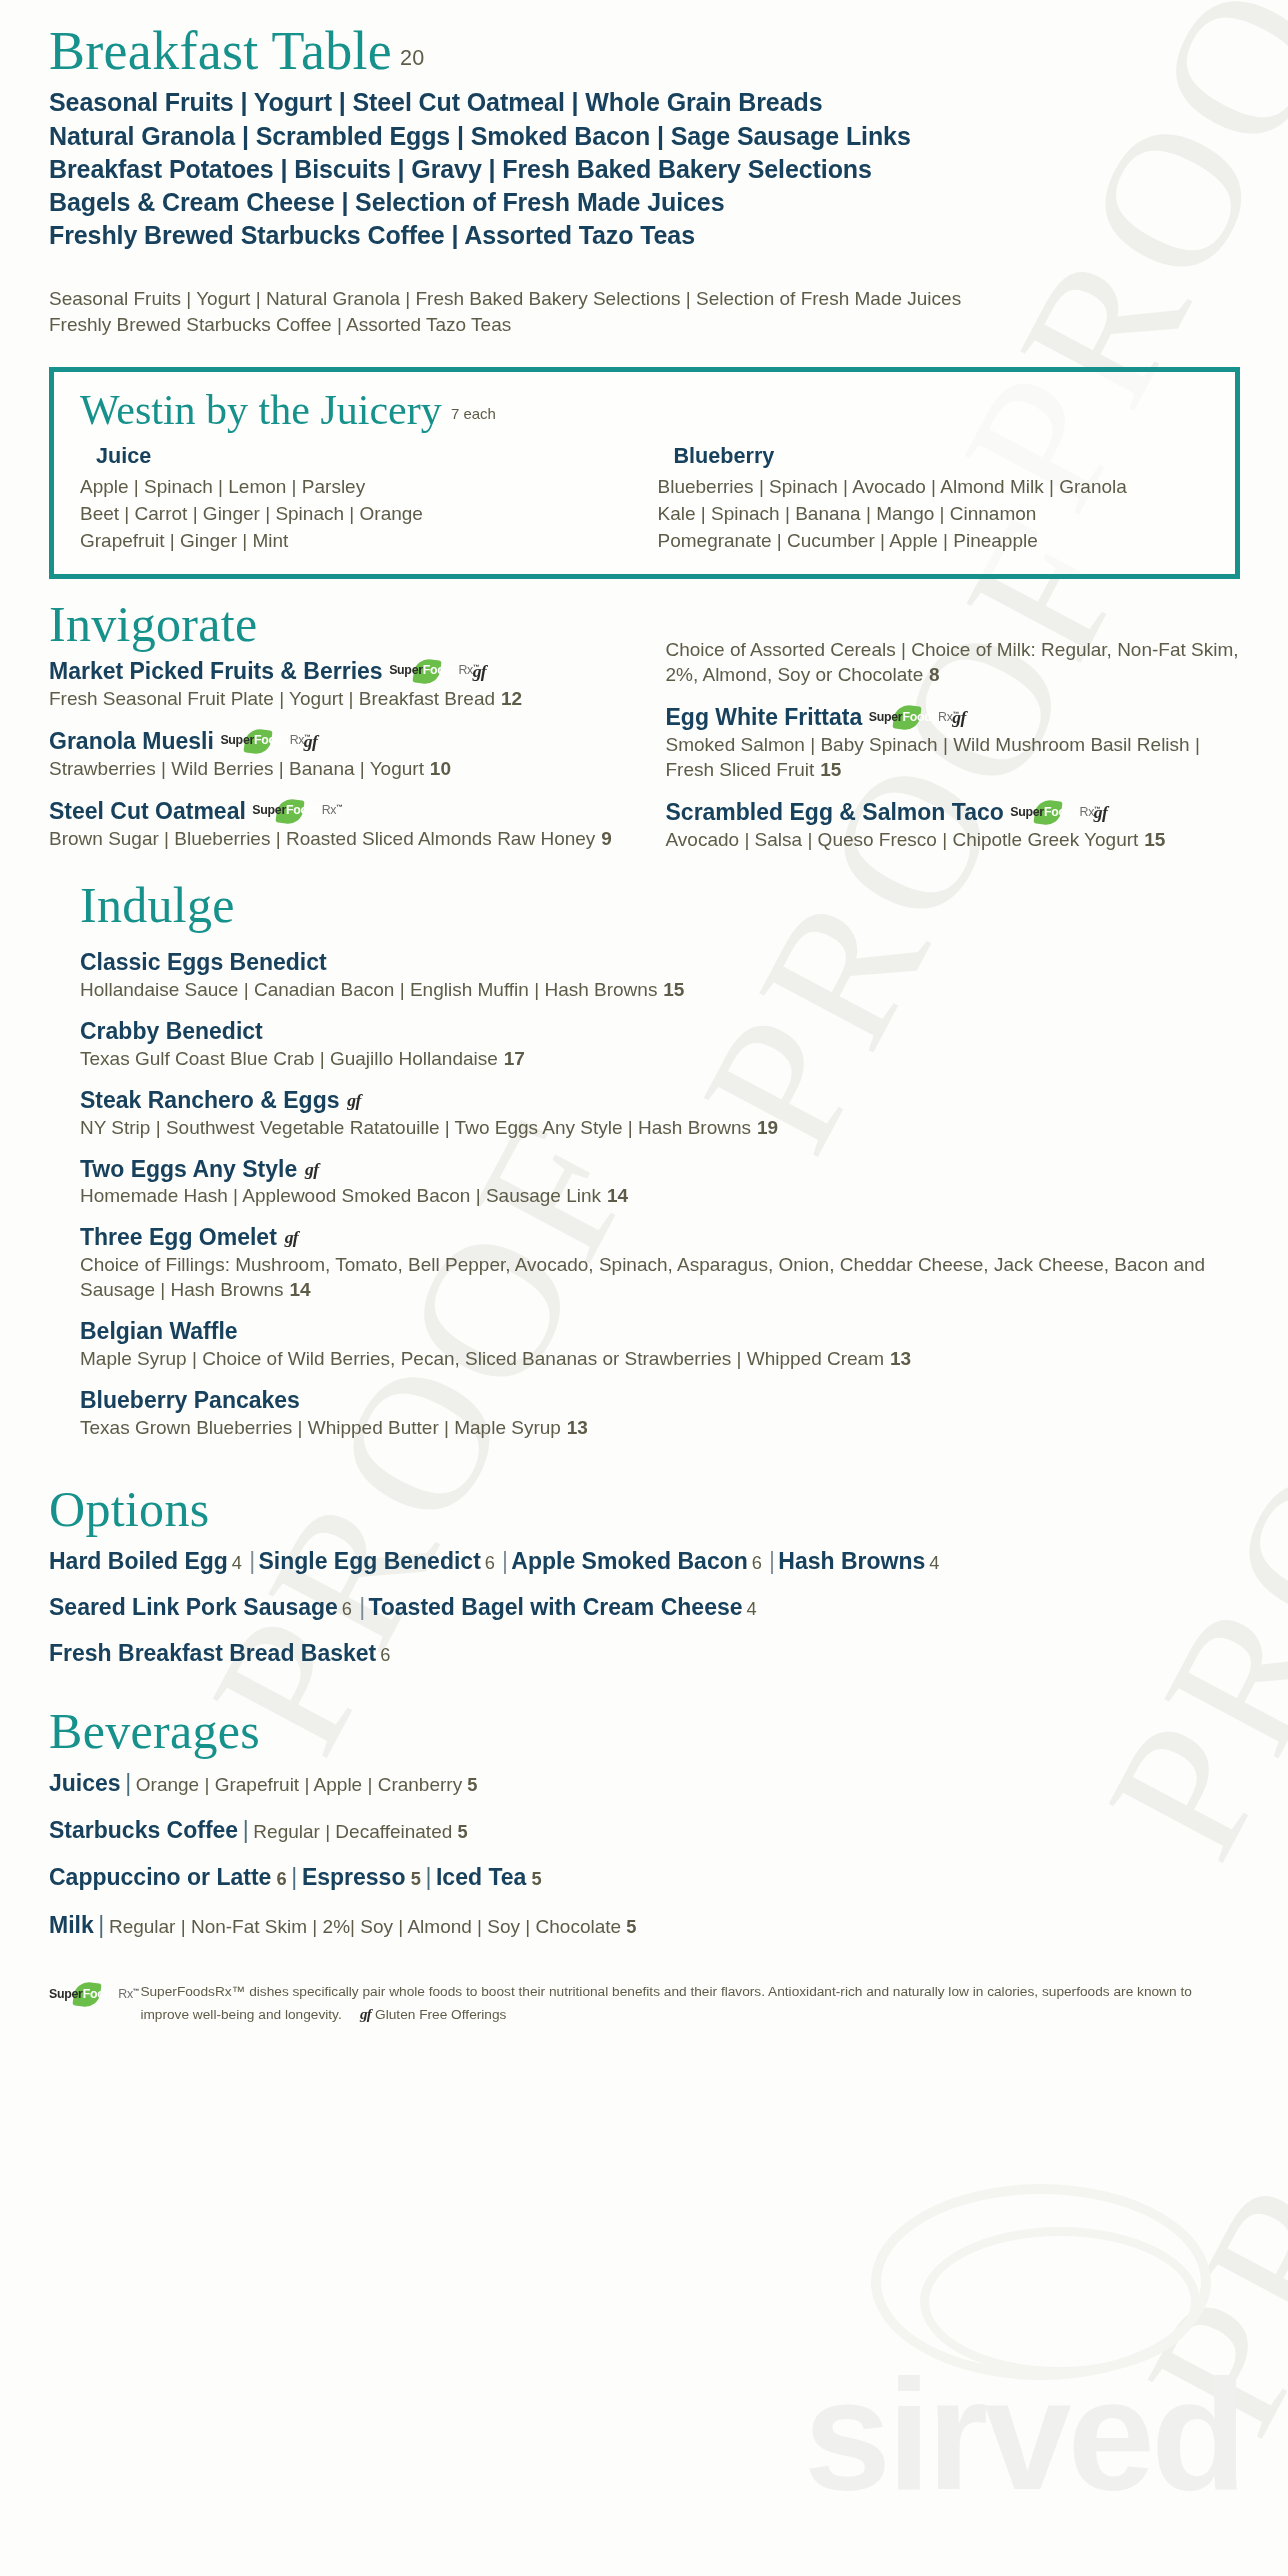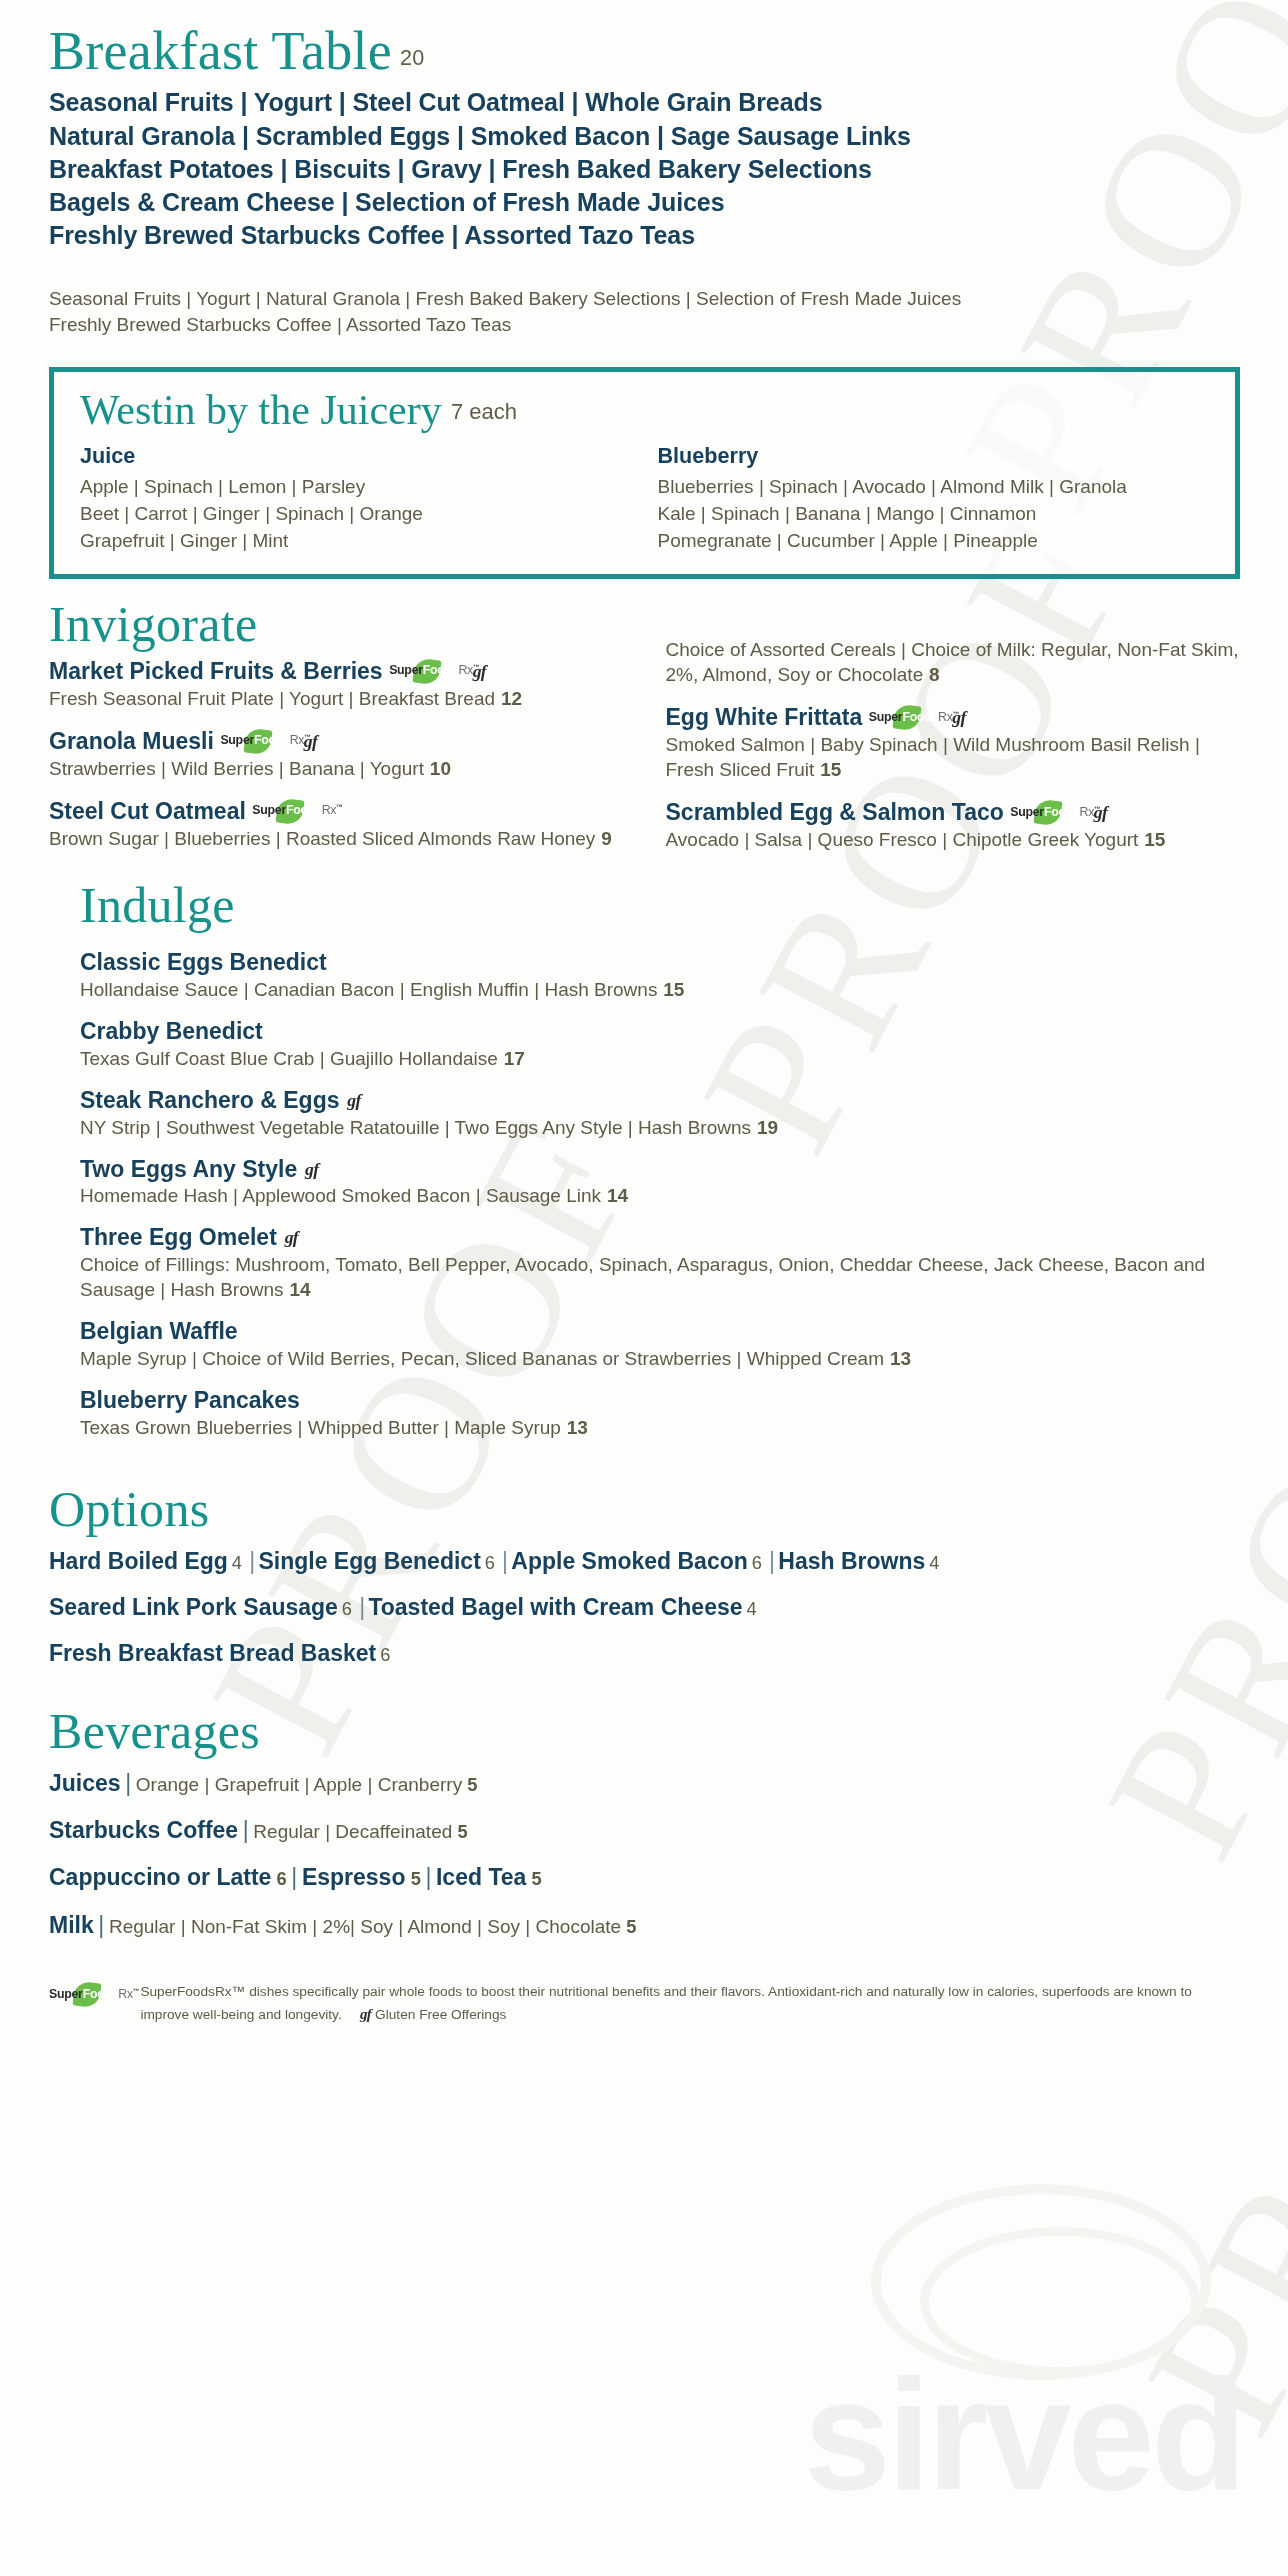--- a/index.html
+++ b/index.html
@@ -143,33 +143,34 @@
   .juicery h2{
     font-family:"Liberation Serif", serif;
     color:var(--teal);
     font-weight:400;
     font-size:42px;
     margin:0 0 11.8px 0;
     line-height:1;
   }
   .juicery h2 .price{
     font-family:"Liberation Sans", sans-serif;
-    font-size:22px;
+    font-size:15px;
     color:var(--body);
     margin-left:9.2px;
     vertical-align:5.2px;
   }
   .jcols{display:flex;gap:0;}
   .jcol{flex:0 0 50%;}
   .jcol:last-child{padding-left:13px;}
   .jhead{
     font-size:21.6px;
     font-weight:700;
     color:var(--navy);
     margin-bottom:4.6px;
+    margin-left:16px;
   }
   .jline{
     font-size:19px;
     line-height:1.42;
     color:var(--body);
   }
 
   
   .twocol{display:flex;margin-top:26px;}
   .col{flex:0 0 50%;}

